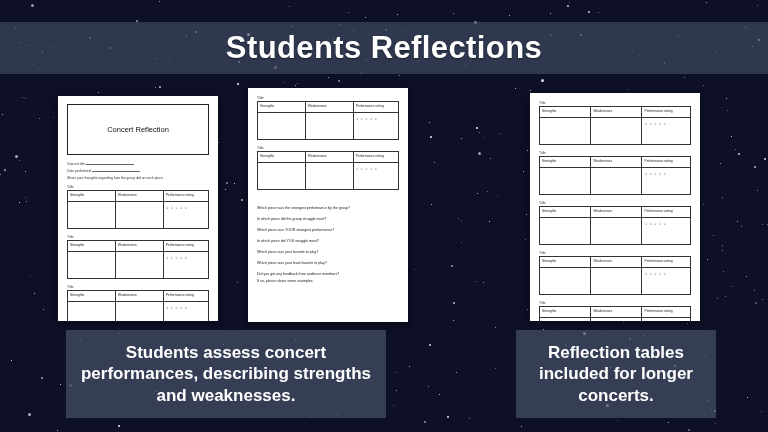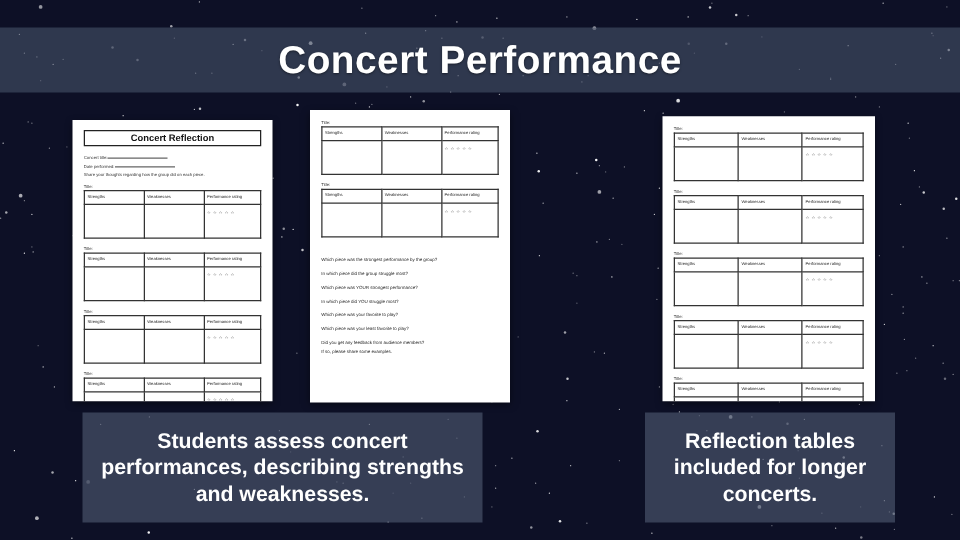--- a/index.html
+++ b/index.html
@@ -27,22 +27,22 @@
     position:absolute;background:#ffffff;
     box-shadow:0 2px 6px rgba(0,0,0,.5);
     overflow:hidden;
   }
   .sheet-inner{padding:8px 9px;}
   .sheet1{left:58px;top:96px;width:160px;height:225px;}
   .sheet2{left:248px;top:88px;width:160px;height:234px;}
   .sheet3{left:530px;top:93px;width:170px;height:228px;}
 
   .doc-title{
-    border:1px solid #222;text-align:center;font-size:7.5px;font-weight:bold;
-    padding:1px 0;margin:0 0 6px 0;color:#111;
+    border:1px solid #222;text-align:center;font-size:7.5px;font-weight:normal;
+    padding:20px 0;margin:0 0 6px 0;color:#111;
   }
   .meta-line{font-size:3.4px;color:#333;margin:0 0 1.5px 0;white-space:nowrap;}
   .meta-line .rule{display:inline-block;border-bottom:.5px solid #666;width:48px;height:3px;}
   .intro{font-size:3.4px;color:#333;margin:3px 0 5px 0;}
 
   .block{margin-bottom:6px;}
   .block-label{font-size:3.4px;color:#333;margin:0 0 1px 0;}
   table.tbl{width:100%;border-collapse:collapse;table-layout:fixed;}
   table.tbl td,table.tbl th{
     border:.6px solid #333;padding:2px 2px;font-size:3.3px;color:#222;
@@ -407,21 +407,21 @@
     <div class="star" style="width: 1px; height: 1px; left: 526.626px; top: 308.862px; opacity: 0.62;"></div>
     <div class="star" style="width: 1px; height: 1px; left: 526.544px; top: 149.863px; opacity: 0.93;"></div>
     <div class="star" style="width: 2px; height: 2px; left: 384.555px; top: 28.6403px; opacity: 0.42;"></div>
     <div class="star" style="width: 1px; height: 1px; left: 583.005px; top: 202.901px; opacity: 0.8;"></div>
     <div class="star" style="width: 1px; height: 1px; left: 414.029px; top: 268.804px; opacity: 0.36;"></div>
     <div class="star" style="width: 1px; height: 1px; left: 595.472px; top: 105.577px; opacity: 0.98;"></div>
     <div class="star" style="width: 1px; height: 1px; left: 338.523px; top: 220.102px; opacity: 0.85;"></div>
   </div>
 
 <div class="title-band">
-  <h1>Concert Performance</h1>
+  <h1>Students Reflections</h1>
 </div>
 
 <div class="sheet sheet1">
   <div class="sheet-inner">
     <div class="doc-title">Concert Reflection</div>
     <div class="meta-line">
       <span>Concert title:</span><span class="rule"></span>
     </div>
     <div class="meta-line">
       <span>Date performed:</span><span class="rule"></span>

